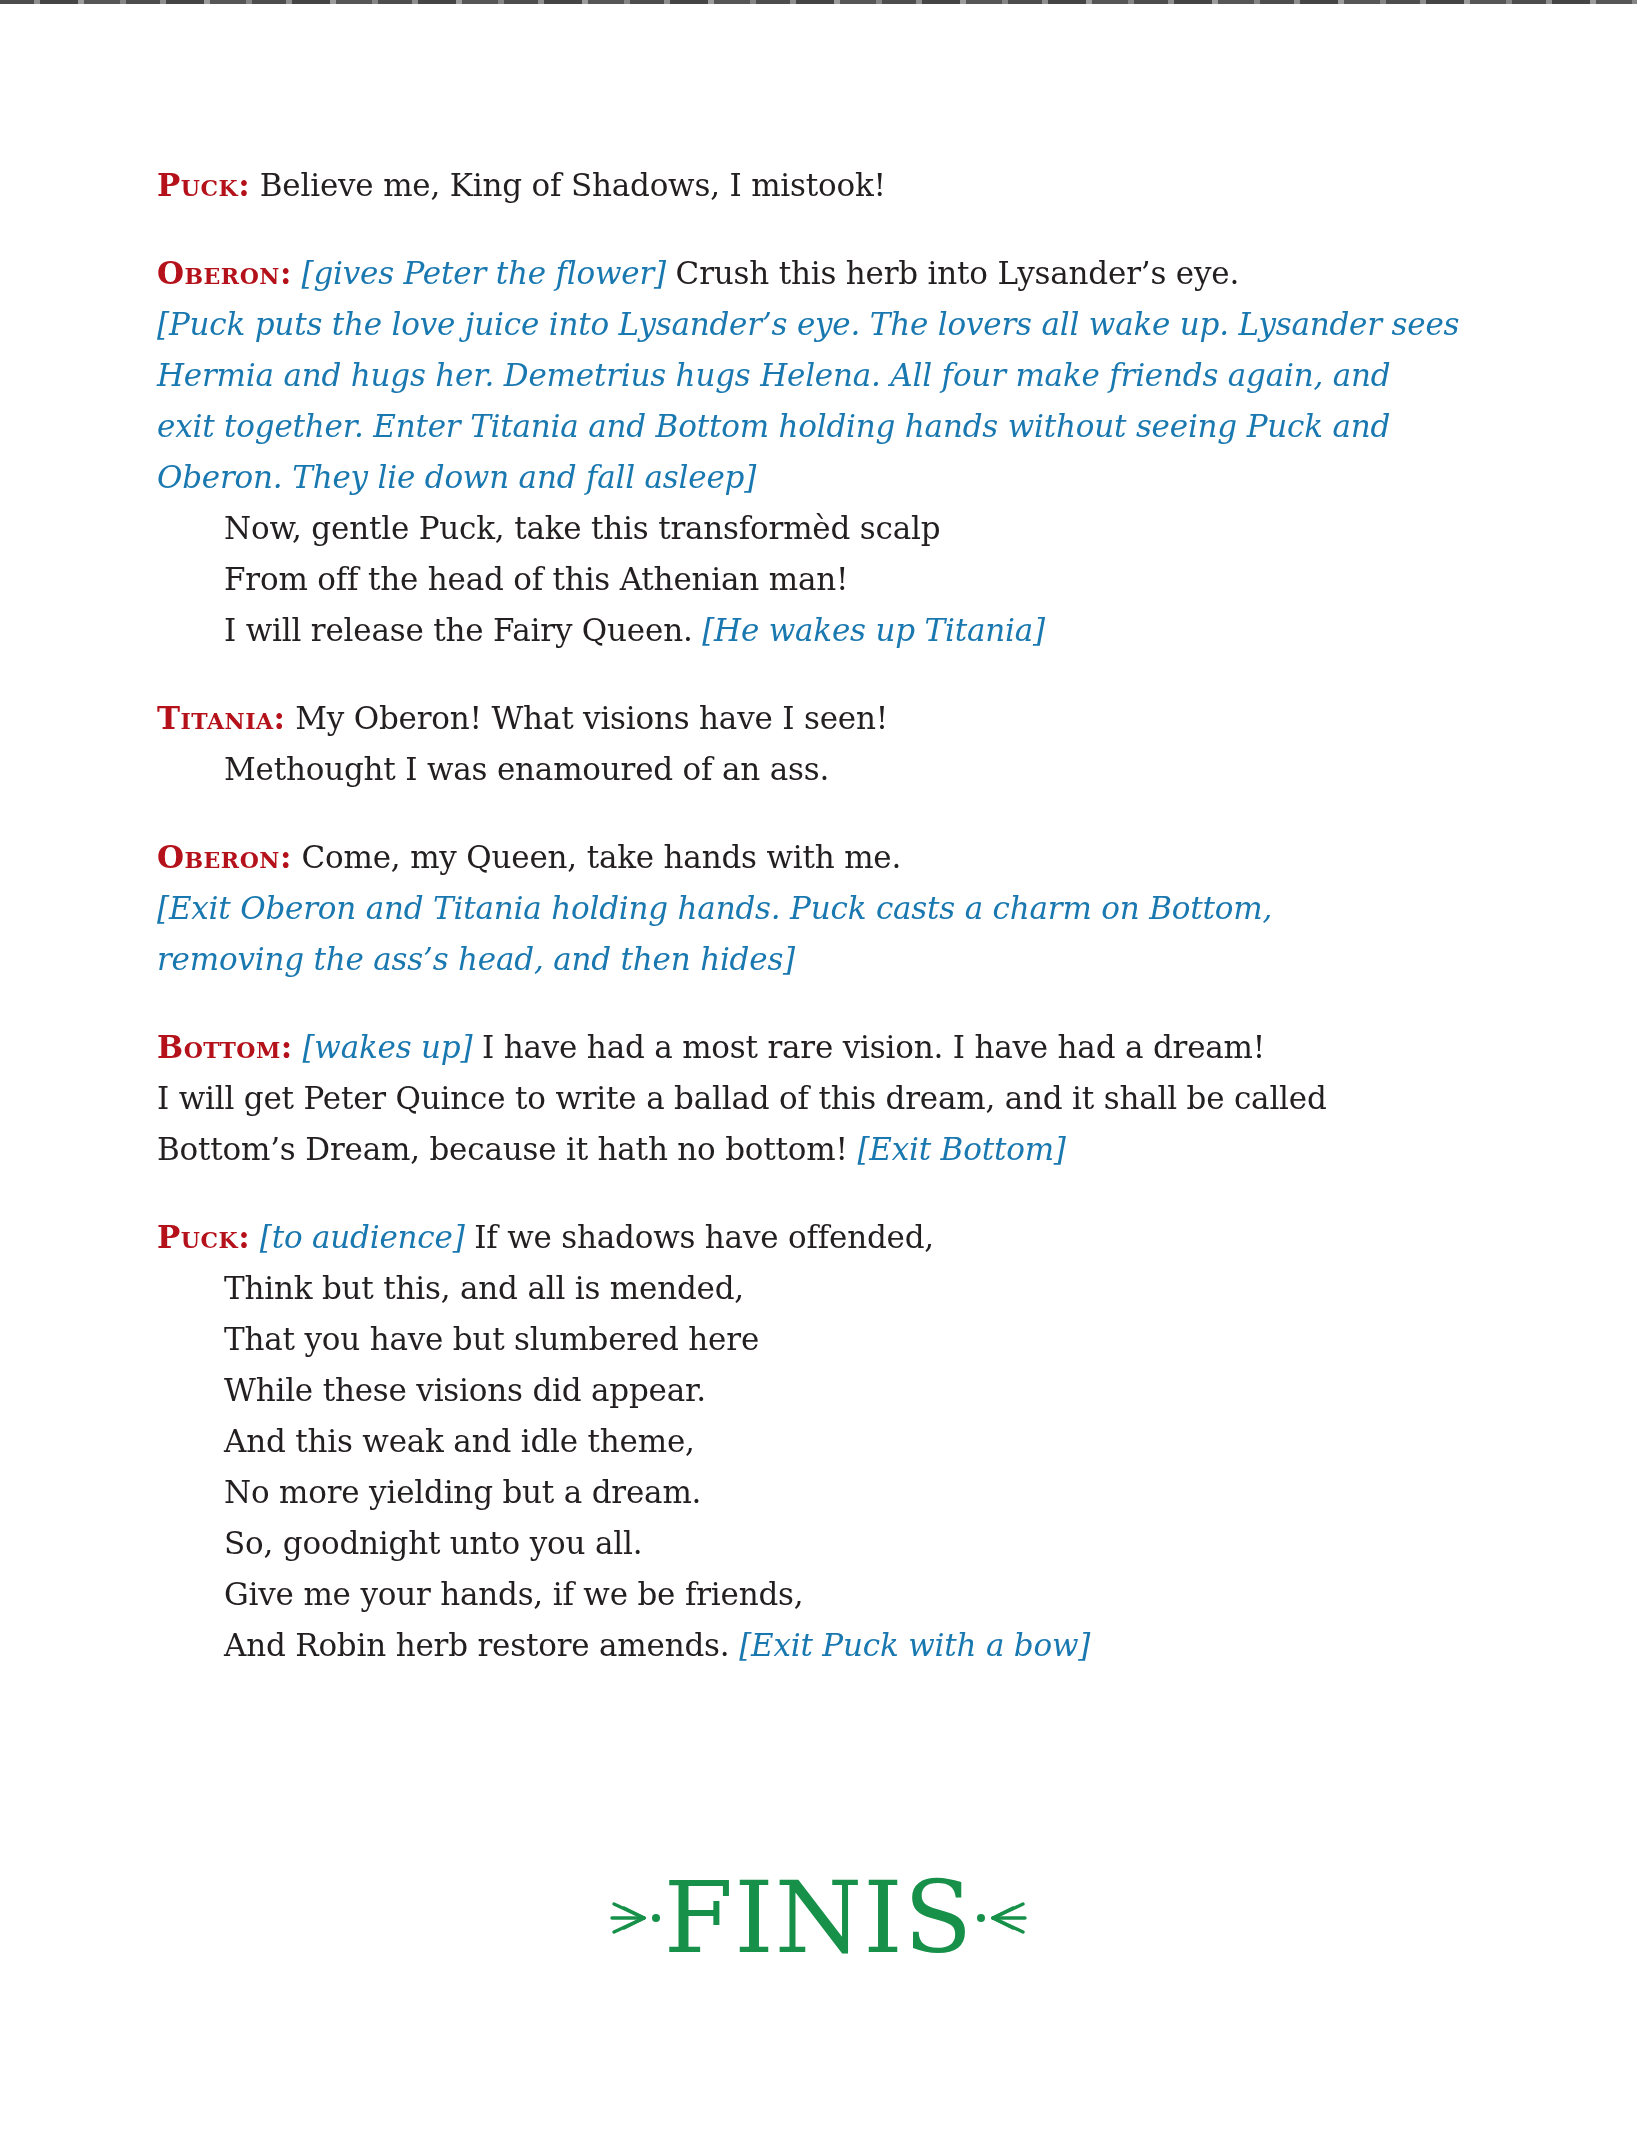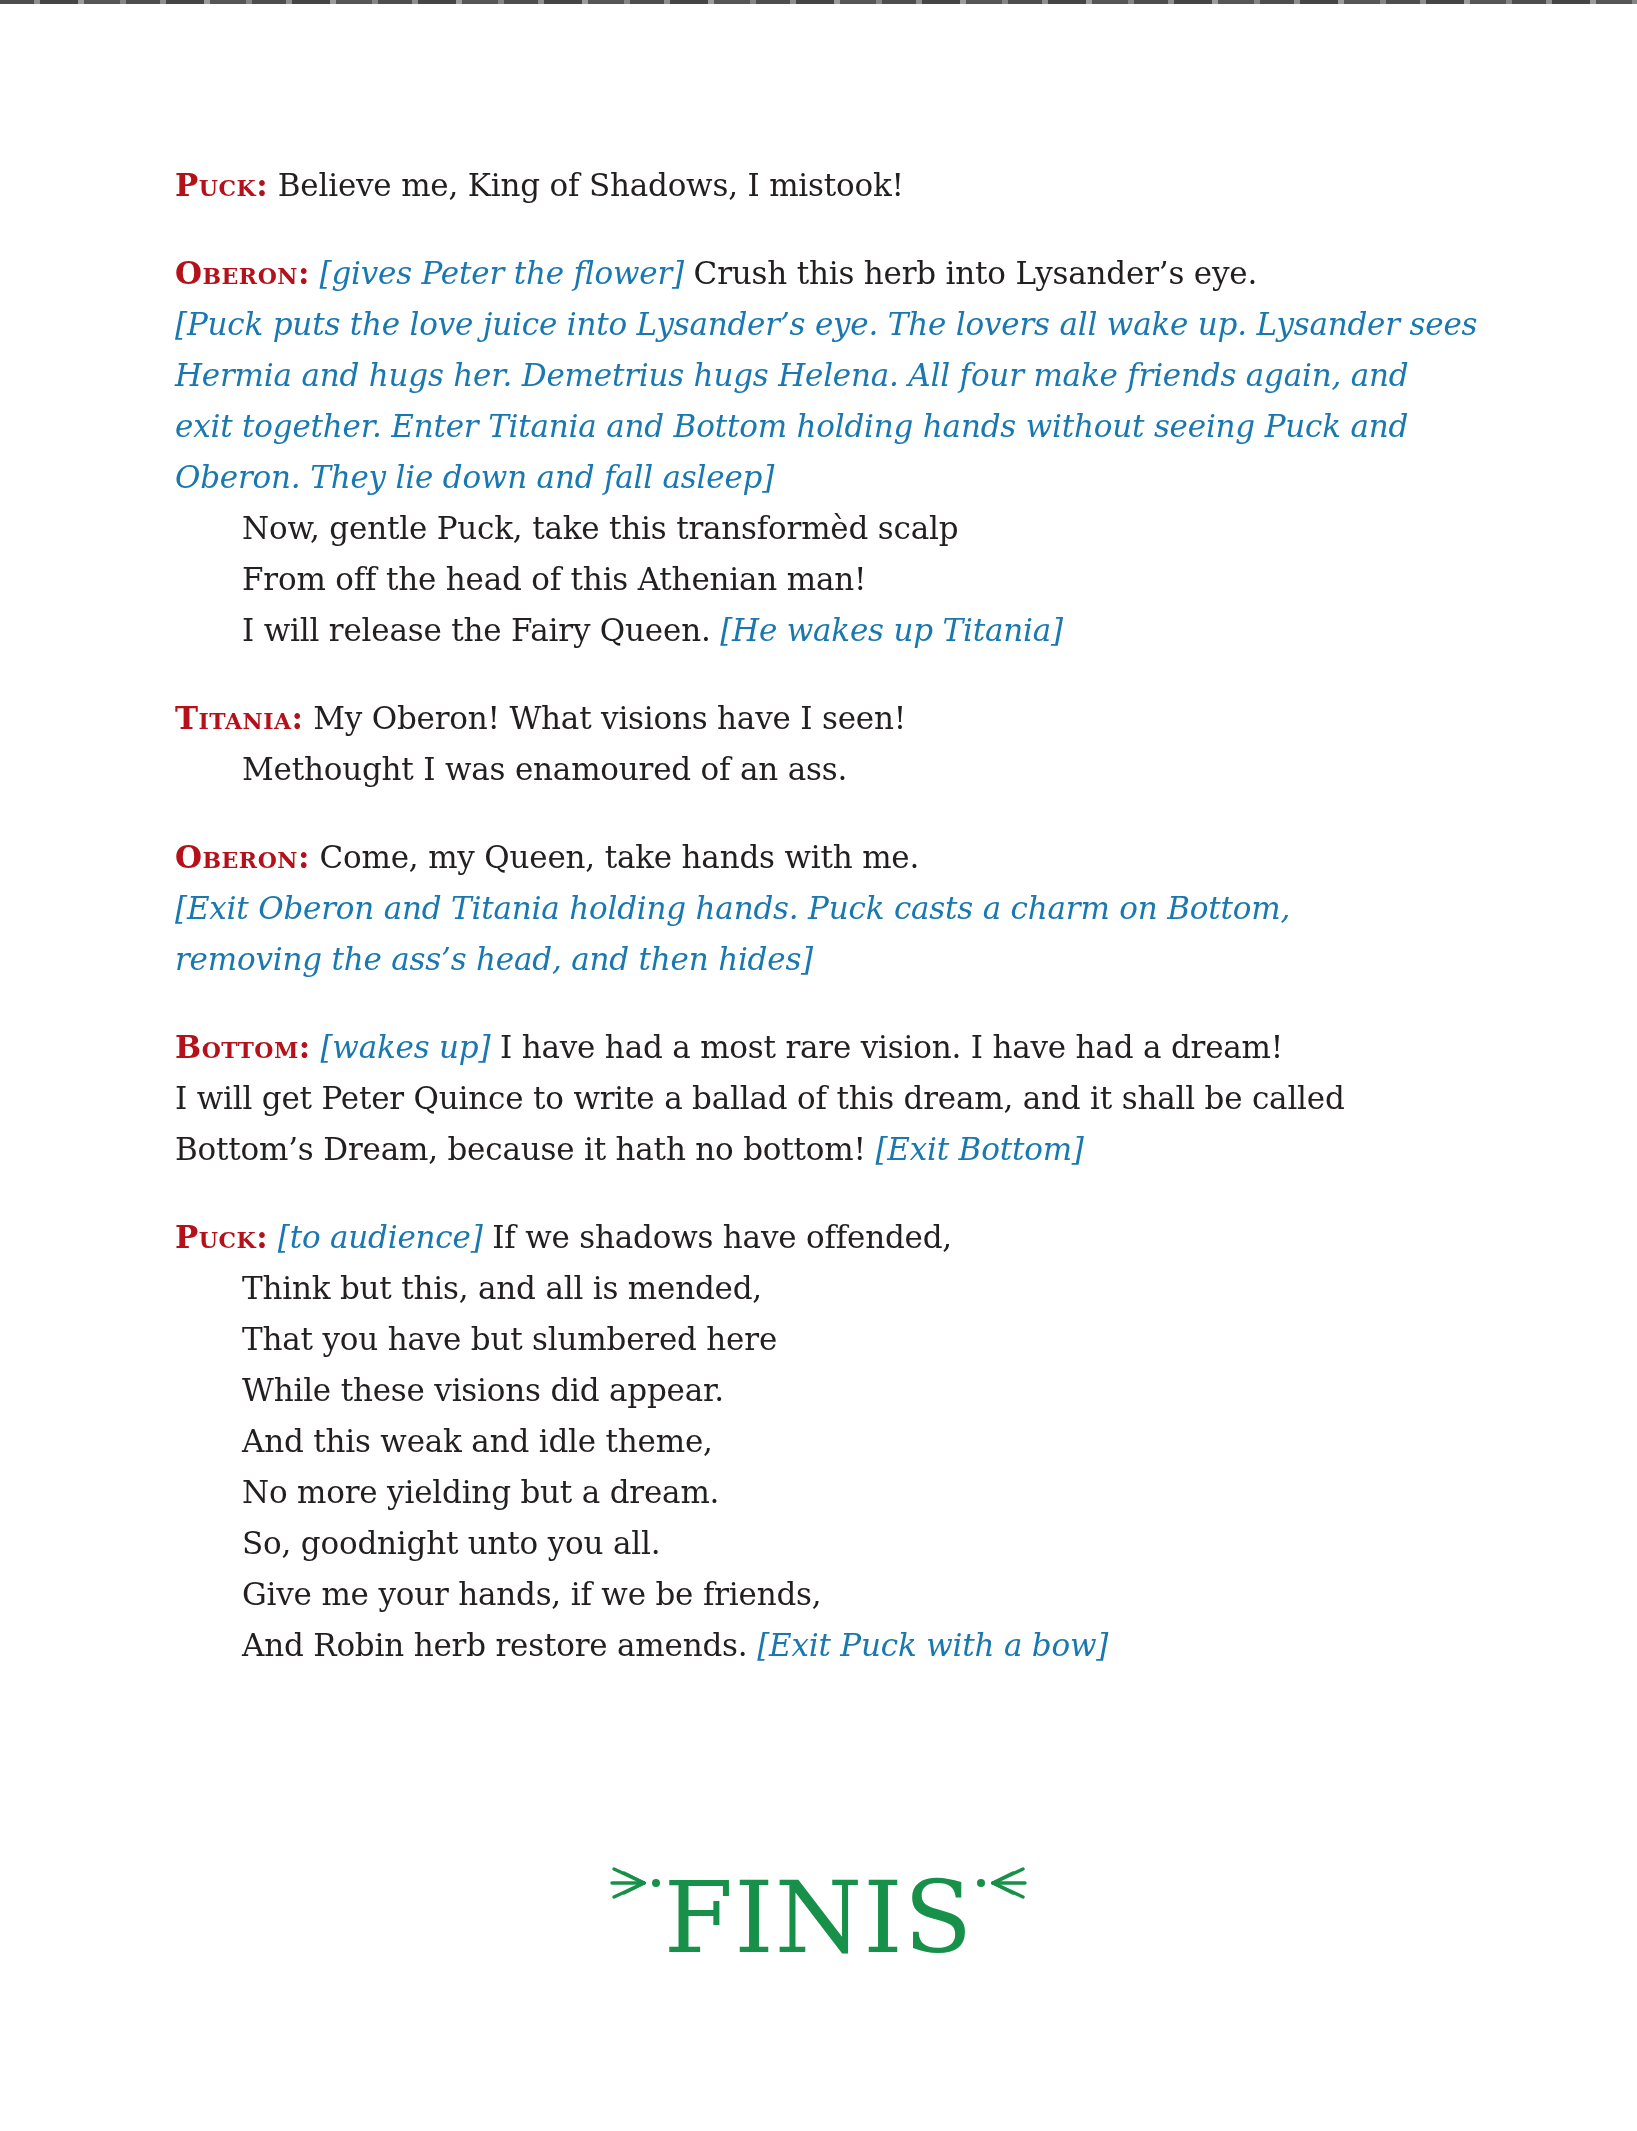--- a/index.html
+++ b/index.html
@@ -19,21 +19,21 @@
     height: 4px;
     background: repeating-linear-gradient(90deg,
       #2e2e2e 0 34px, #7a7a7a 34px 40px,
       #242424 40px 78px, #8a8a8a 78px 84px,
       #383838 84px 120px, #6f6f6f 120px 126px);
     opacity: .85;
   }
   .script-body {
     position: absolute;
     top: 160px;
-    left: 175px;
+    left: 157px;
     width: 1320px;
   }
   .para { margin: 0 0 37px 0; }
   .para:last-child { margin-bottom: 4px; }
   .line {
     line-height: 51px;
     font-size: 31px;
     white-space: nowrap;
     letter-spacing: -0.2px;
   }
@@ -55,21 +55,21 @@
     margin-left: 163px;
     text-align: center;
     position: absolute;
     top: 1863px;
     left: 0;
     width: 1637px;
     margin: 0;
   }
   .finis-inner {
     display: inline-flex;
-    align-items: flex-start;
+    align-items: center;
     gap: 2px;
     color: var(--finis-color, #179149);
   }
   .finis-text {
     font-size: 100px;
     line-height: 110px;
     letter-spacing: 1px;
     font-weight: 500;
   }
   .fleuron svg { display: block; }

